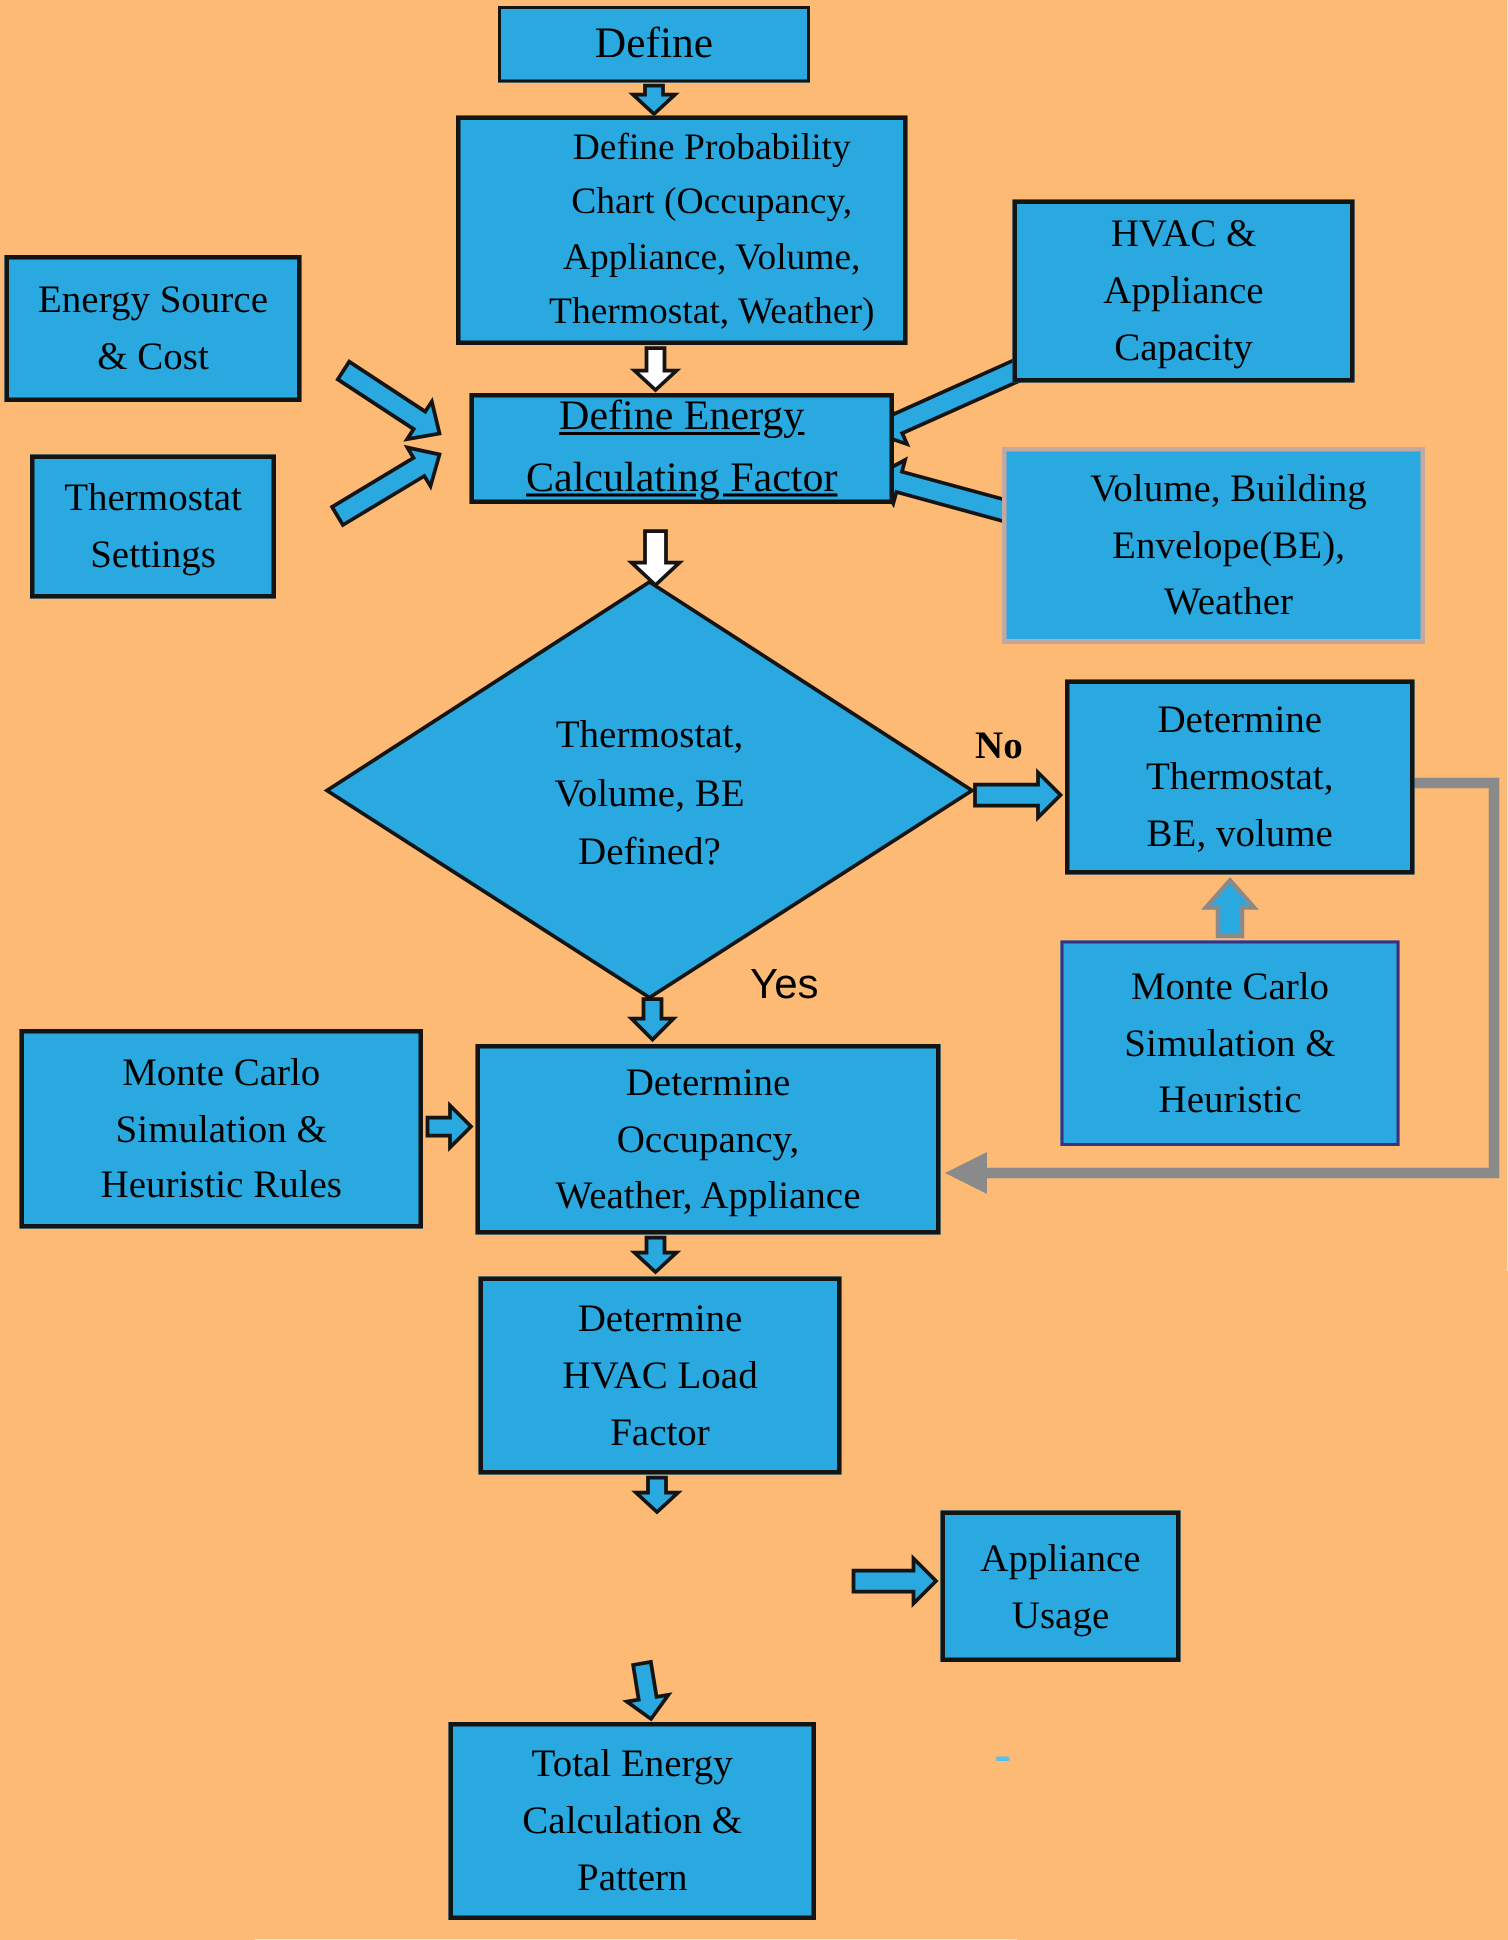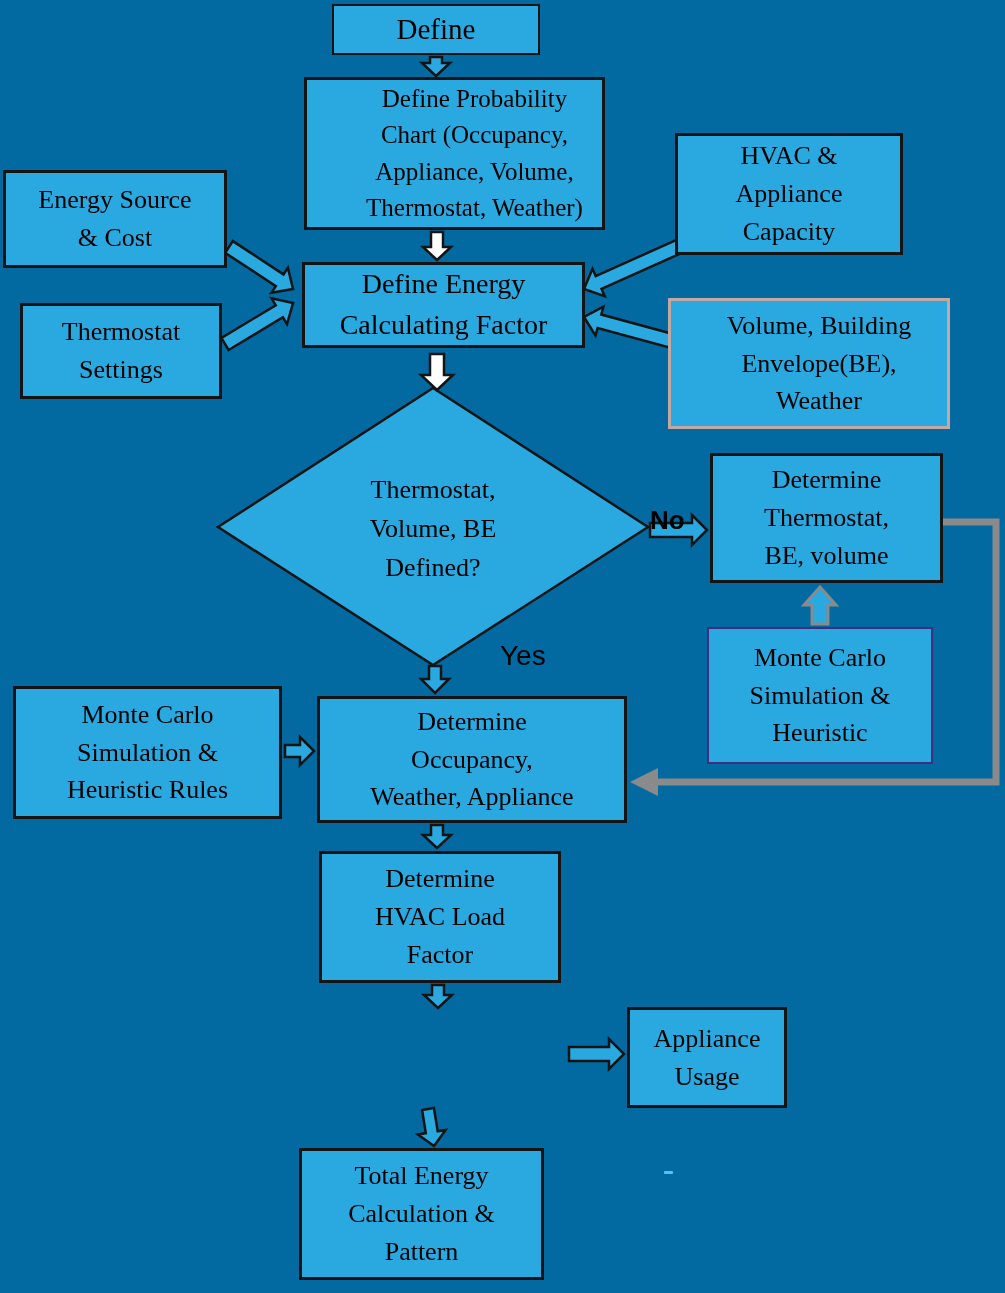--- a/index.html
+++ b/index.html
@@ -1,19 +1,19 @@
 <!DOCTYPE html>
 <html style="--node-fill: #2aa9e0; --node-border: #141414; --volume-border: #c3a8a1; --mc-border: #3d2f7d; --loop-gray: #8a8a8a; --white-arrow-fill: #ffffff;"><head>
 <meta charset="utf-8">
 <style>
   html,body{margin:0;padding:0;background:#ffffff;}
   #canvas{
     position:relative;
     width:1005px;height:1293px;
-    background:#0369a1;
+    background:#fdba74;
     overflow:hidden;
     font-family:"Liberation Serif", serif;
   }
   #connectors{position:absolute;left:0;top:0;z-index:1;}
   .node{
     position:absolute;z-index:2;box-sizing:border-box;
     background:var(--node-fill);
     border:2.5px solid var(--node-border);
     display:flex;align-items:center;justify-content:center;
     text-align:center;white-space:pre-line;
@@ -29,21 +29,21 @@
     color:#000;font-size:26px;line-height:1.5;
     background:transparent;border:none;
   }
   .fs29{font-size:29px;}
   .fs28{font-size:28px;}
   .fs25{font-size:25px;padding-left:40px;}
   .branch-label{
     position:absolute;z-index:3;color:#000;
   }
   .yes{font-family:Liberation Sans, sans-serif;font-size:28px;}
-  .no{font-family:Liberation Sans, sans-serif;font-size:26px;font-weight:600;margin-top:23px;}
+  .no{font-family:Liberation Serif, serif;font-size:26px;font-weight:600;}
   .stray{
     position:absolute;z-index:3;width:9px;height:3px;
     background:#56c2ec;border-radius:1px;
   }
 </style>
 </head>
 <body>
 
 <div id="canvas">
 
@@ -68,35 +68,35 @@
       <polygon points="422.1,1110 425.8,1133.1 417.9,1134.4 434,1146 445.6,1129.9 437.7,1131.2 433.9,1108" fill="#2aa9e0" stroke="#141414" stroke-width="2.5" stroke-linejoin="miter"></polygon>
     </svg>
 
   <div class="node fs29" style="left:332px;top:4px;width:208px;height:51px;">Define</div>
 
   <div class="node fs25 thick" style="left:304px;top:77px;width:301px;height:153px;">Define Probability
 Chart (Occupancy,
 Appliance, Volume,
 Thermostat, Weather)</div>
 
-  <div class="node thick" style="left:3px;top:170px;width:224px;height:98px;">Energy Source
+  <div class="node thick" style="left:3px;top:170px;width:198px;height:98px;">Energy Source
 &amp; Cost</div>
 
-  <div class="node thick" style="left:20px;top:303px;width:202px;height:96px;">Thermostat
+  <div class="node thick" style="left:20px;top:303px;width:164px;height:96px;">Thermostat
 Settings</div>
 
   <div class="node thick" style="left:675px;top:133px;width:228px;height:122px;">HVAC &amp;
 Appliance
 Capacity</div>
 
   <div class="node volume" style="left:668px;top:298px;width:282px;height:131px;">Volume, Building
 Envelope(BE),
 Weather</div>
 
-  <div class="node fs28 thick" style="left:302px;top:262px;width:283px;height:86px;">Define Energy
+  <div class="node fs28 thick" style="left:313px;top:262px;width:283px;height:74px;text-decoration:underline;">Define Energy
 Calculating Factor</div>
 
   <div class="diamond-label" style="left:313px;top:462px;width:240px;height:132px;">Thermostat,
 Volume, BE
 Defined?</div>
 
   <div class="node thick" style="left:710px;top:453px;width:233px;height:130px;">Determine
 Thermostat,
 BE, volume</div>
 

